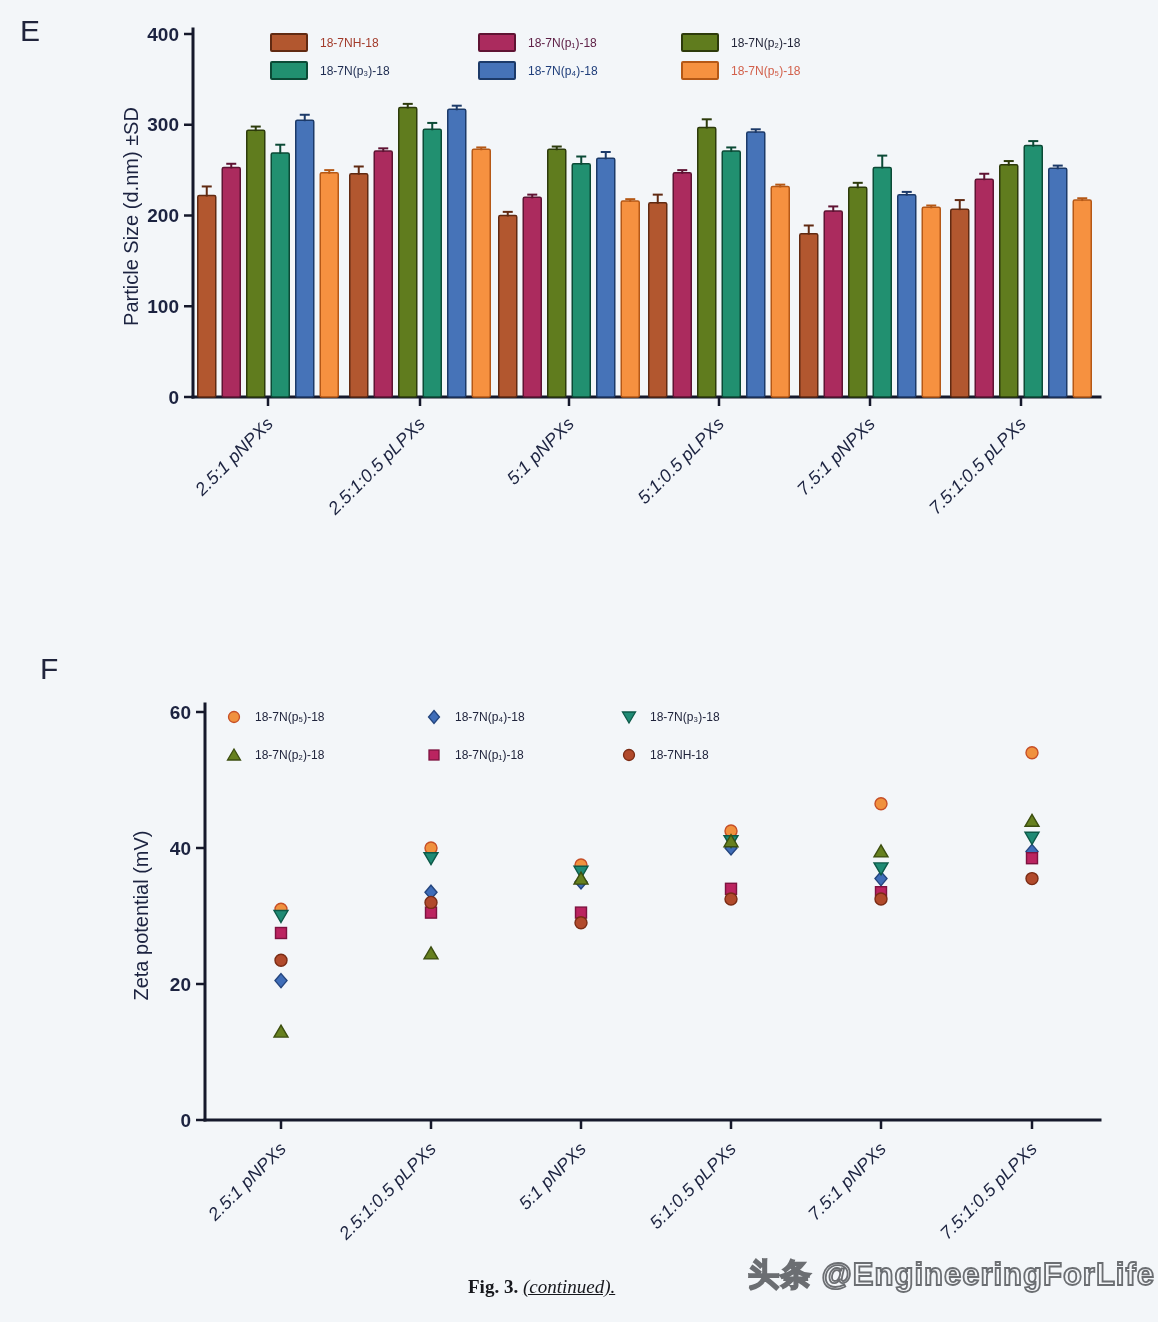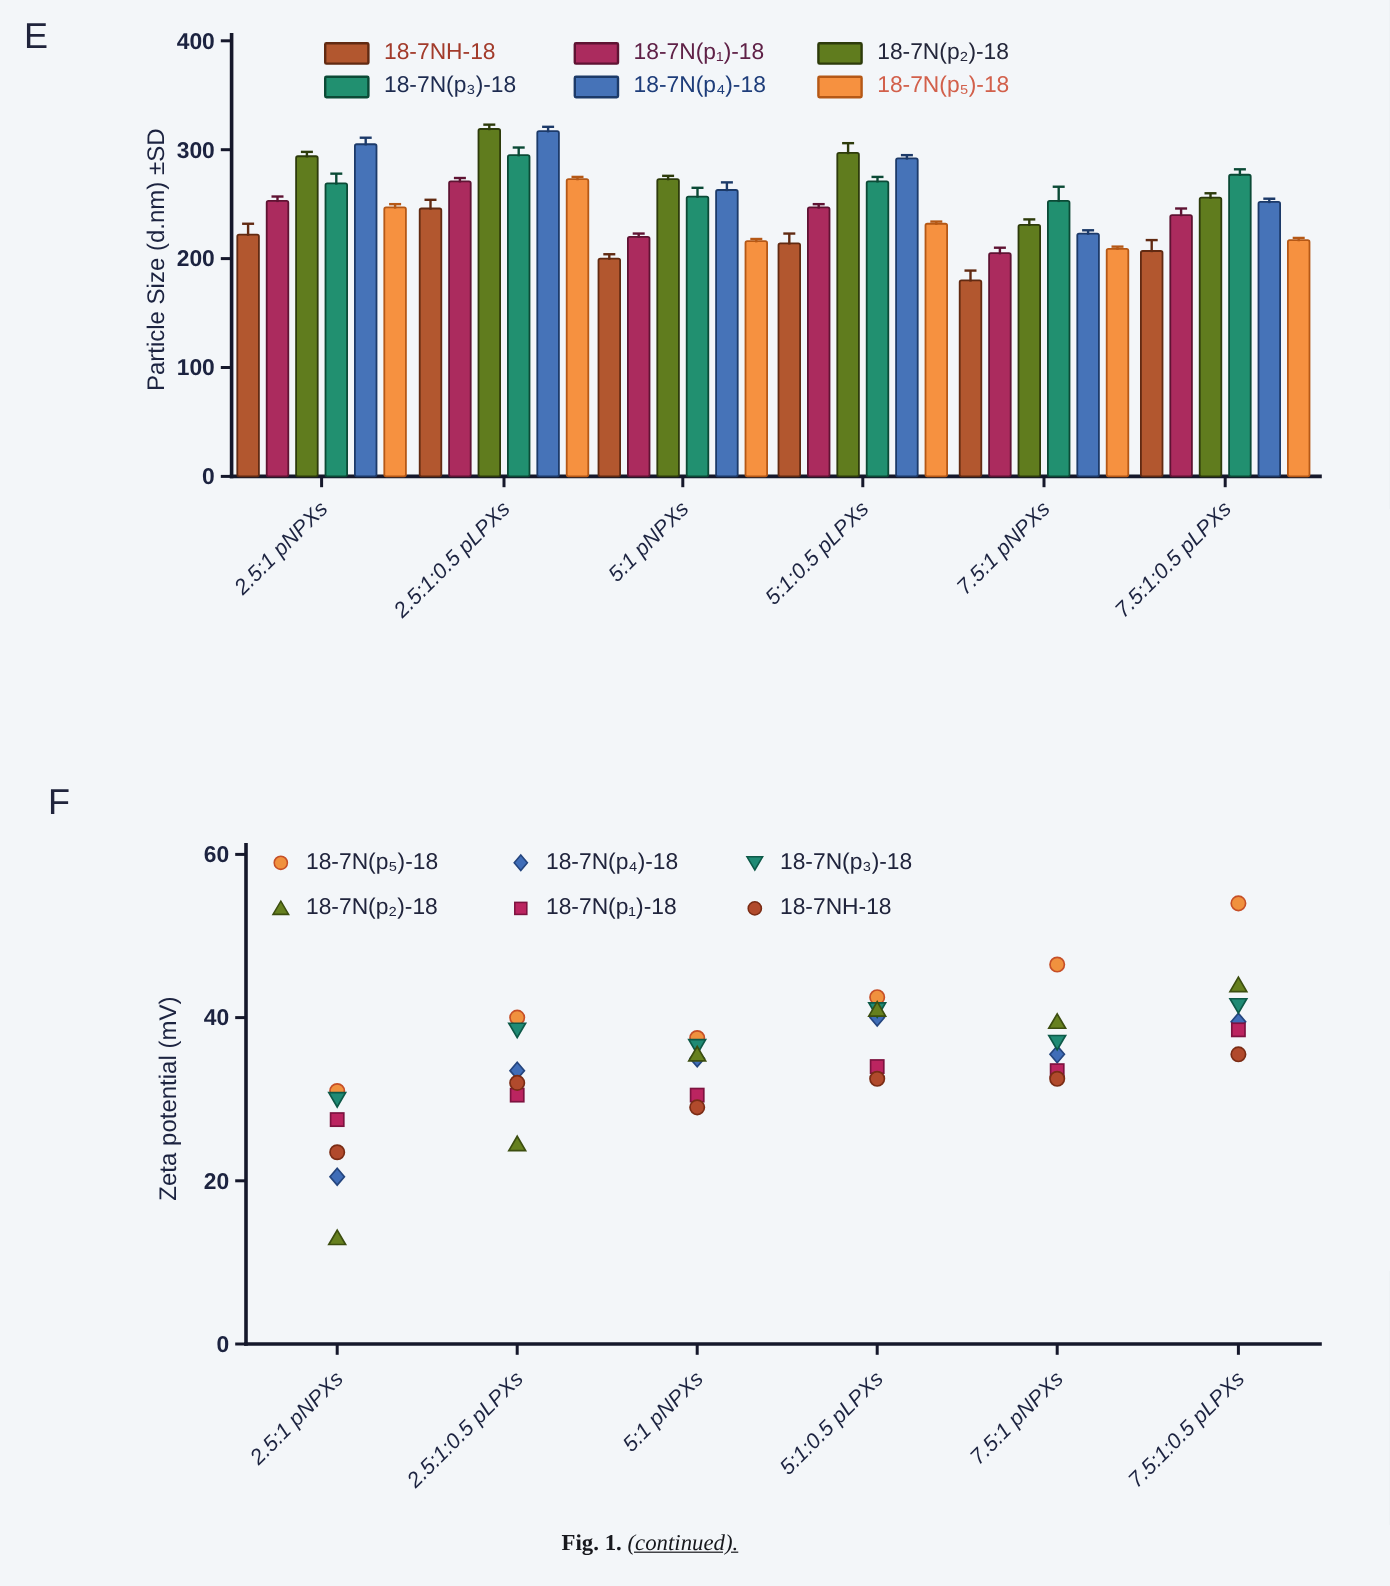--- a/index.html
+++ b/index.html
@@ -14,21 +14,21 @@
   }
   .ytitle{
     position:absolute; width:400px; text-align:center;
     font-size:20px; font-weight:500; color:#1c2340;
     transform:rotate(-90deg);
     white-space:nowrap;
   }
   #chart-svg{position:absolute; left:0; top:0;}
   .legend-item{
     position:absolute; display:flex; align-items:center; gap:12px;
-    font-size:19px; font-weight:500; white-space:nowrap;
+    font-size:12px; font-weight:500; white-space:nowrap;
   }
   .swatch{
     display:inline-block; width:34px; height:15px;
     border:2px solid #333; border-radius:2px;
   }
   .fmarker{ display:inline-block; width:18px; height:18px; line-height:0; }
   .caption{
     position:absolute; left:468px; top:1276px;
     font-family:"Liberation Serif", serif; font-size:19px; color:#17181d;
     white-space:nowrap;
@@ -307,17 +307,18 @@
     </div>
     <div class="legend-item legend-f" style="left:620px; top:746px;">
       <span class="fmarker"><svg width="18" height="18">
             <circle fill="#b14a2c" stroke="#7a2c15" stroke-width="1.3" cx="9" cy="9" r="5.5"></circle>
           </svg></span>
       <span class="flegend-label" style="color: rgb(32, 36, 60);">18-7NH-18</span>
     </div>
   </div>
 
   <div class="caption">
-    <span class="cap-fig">Fig. 1.</span>
+    <span class="cap-fig">Fig. 3.</span>
     <span class="cap-cont">(continued).</span>
   </div>
+  <div class="watermark">头条 @EngineeringForLife</div>
 
 </div>
 
 </body></html>

